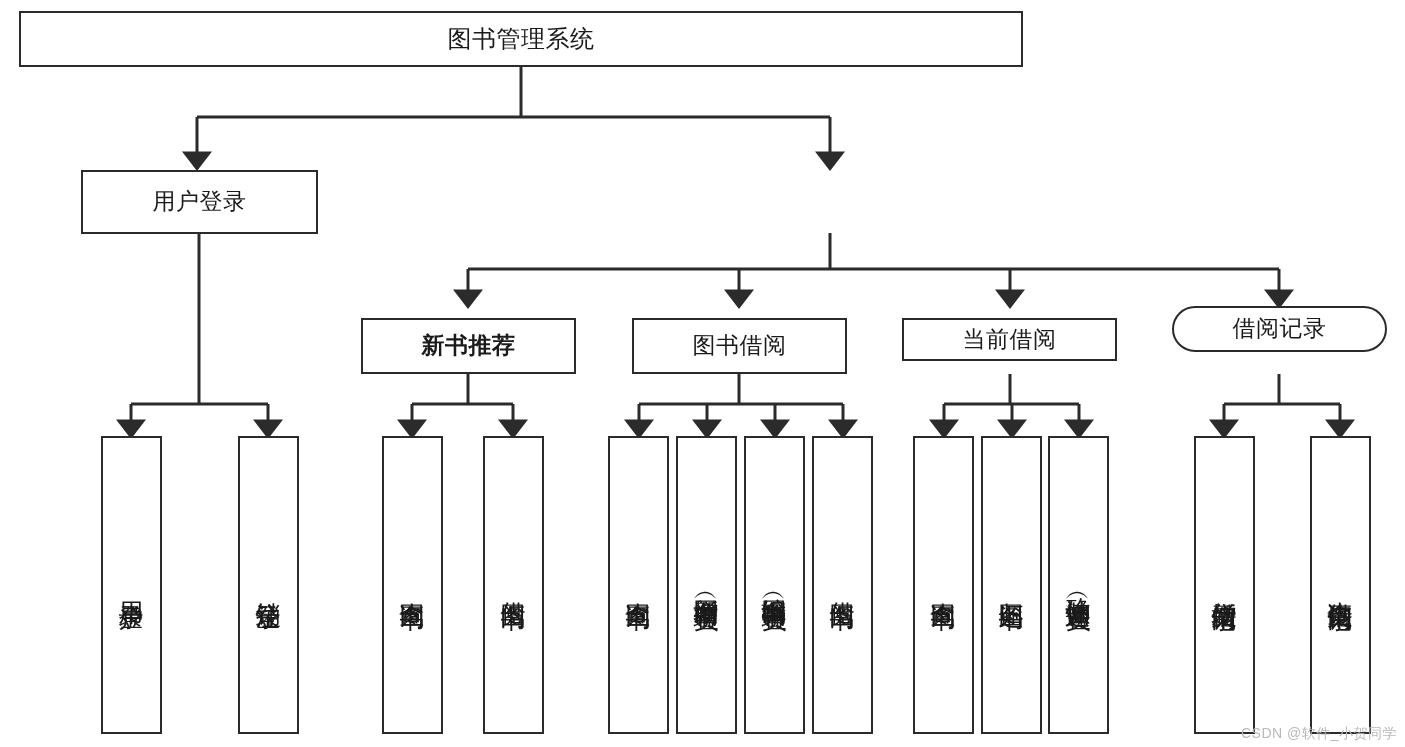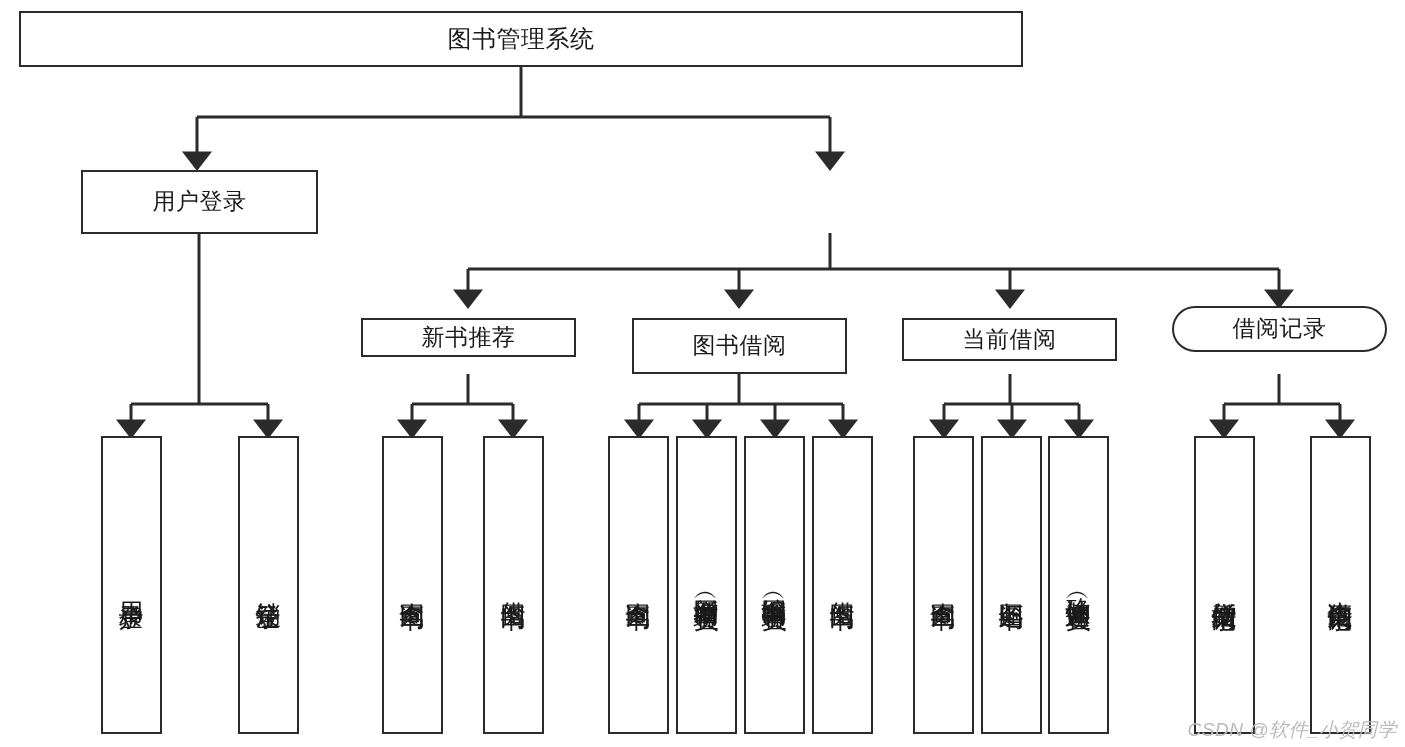--- a/index.html
+++ b/index.html
@@ -55,26 +55,25 @@
     display: block;
     white-space: nowrap;
   }
   #root-node {
     font-size: 24px;
   }
   #watermark {
     position: absolute;
     right: 8px;
     bottom: 4px;
-    font-size: 19px;
+    font-size: 14px;
     color: #b9b9b9;
     letter-spacing: 0.5px;
     white-space: nowrap;
     user-select: none;
-    font-style: italic;
   }
 </style>
 </head>
 <body>
 
 <div id="diagram-root">
 
   <svg id="edge-layer" viewBox="0 0 1405 747" width="1405" height="747" xmlns="http://www.w3.org/2000/svg">
     <defs>
       <marker id="arrowhead" markerWidth="9" markerHeight="10" refX="2.2" refY="5" orient="auto" markerUnits="strokeWidth">
@@ -123,21 +122,21 @@
       <path d="M1224,404 L1224,426" marker-end="url(#arrowhead)"></path>
       <path d="M1340,404 L1340,426" marker-end="url(#arrowhead)"></path>
     </g>
   </svg>
 
   <div class="node horiz" id="root-node" style="left:19px; top:11px; width:1004px; height:56px;">图书管理系统</div>
 
   <div class="node horiz" style="left:81px; top:170px; width:237px; height:64px;">用户登录</div>
 
 
-  <div class="node horiz" style="left:361px; top:318px; width:215px; height:39px;">新书推荐</div>
+  <div class="node horiz" style="left:361px; top:318px; width:215px; height:56px;font-weight:bold;">新书推荐</div>
 
   <div class="node horiz" style="left:632px; top:318px; width:215px; height:56px;">图书借阅</div>
 
   <div class="node horiz" style="left:902px; top:318px; width:215px; height:43px;">当前借阅</div>
 
   <div class="node horiz" style="left:1172px; top:306px; width:215px; height:46px;border-radius:27px;">借阅记录</div>
 
   <div class="node vert" style="left:101px; top:436px; width:61px; height:298px;">
     <span class="vlabel">用户登录</span>
   </div>

